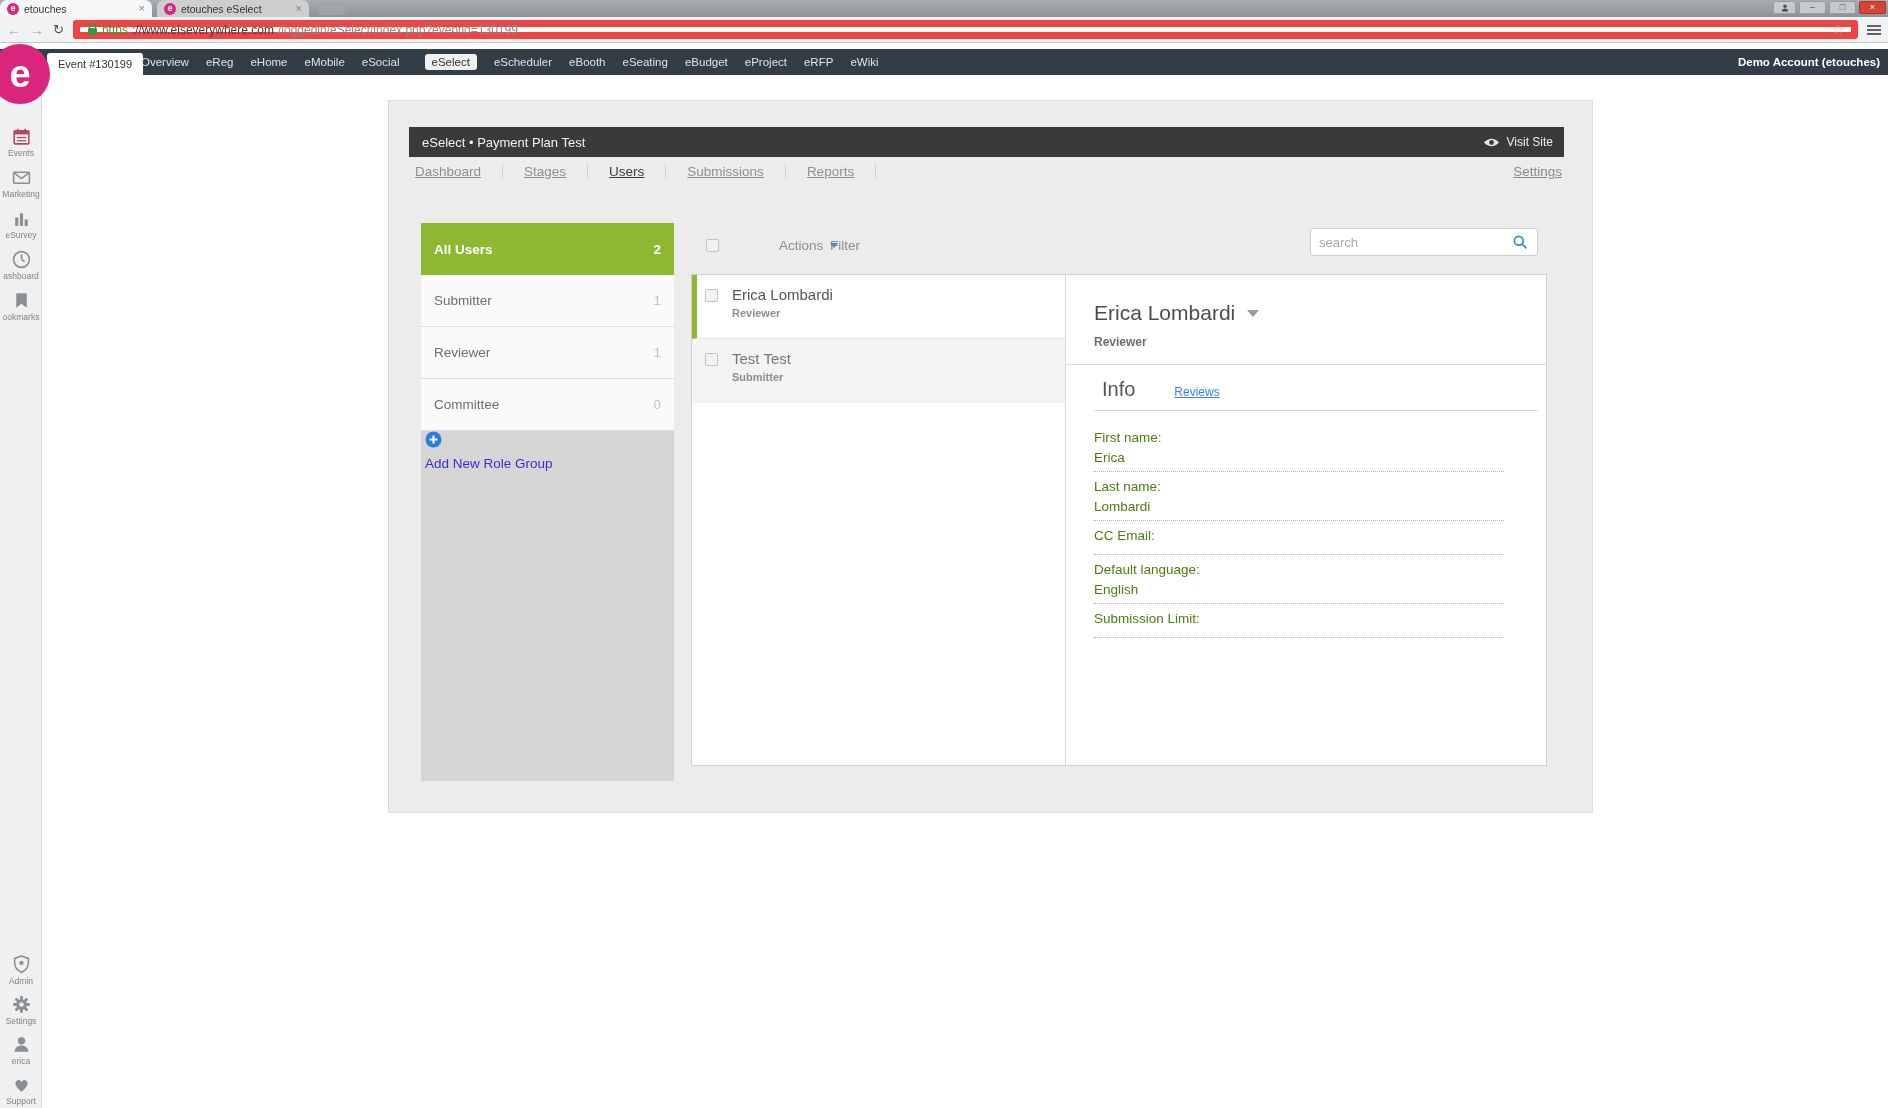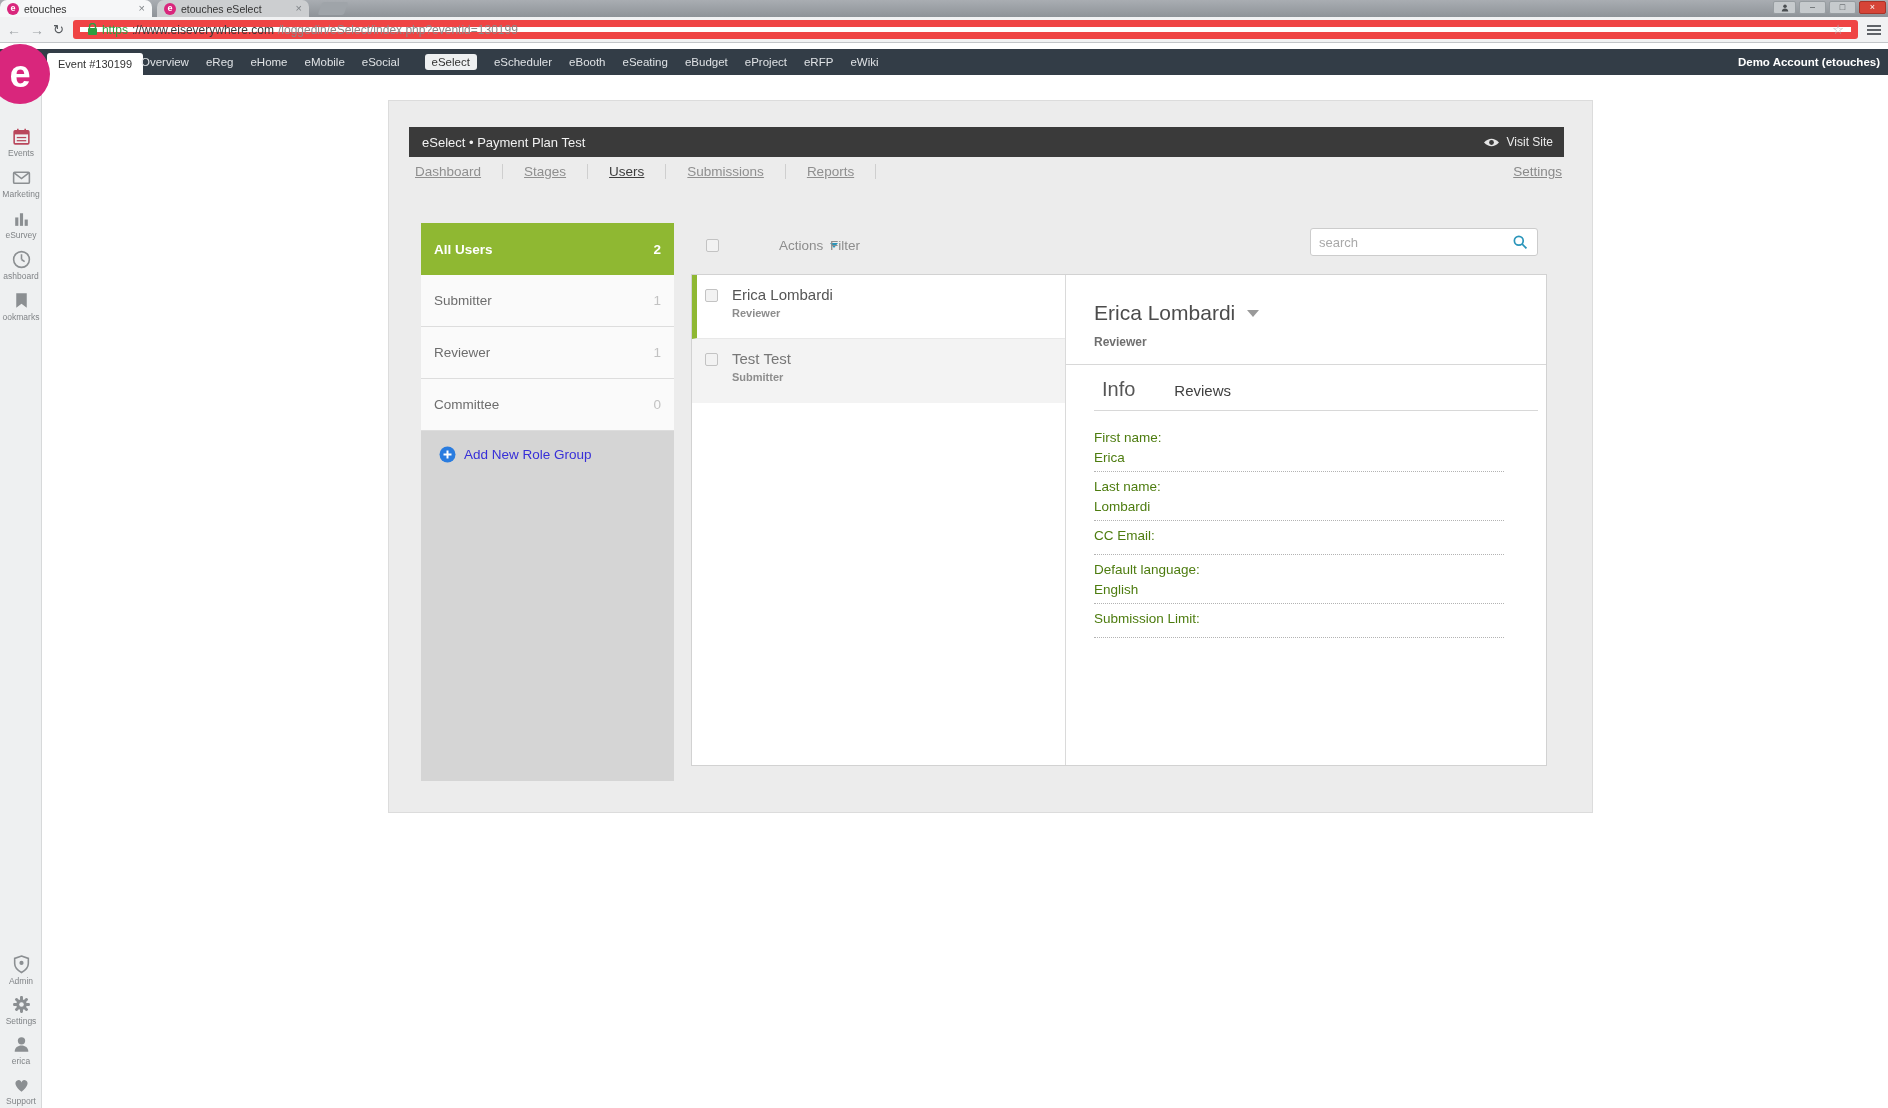--- a/index.html
+++ b/index.html
@@ -61,21 +61,21 @@
   .subnav-link{font-size:13.5px;color:#8f8f8f;text-decoration:underline;padding:0 21px;border-right:1px solid #cfcfcf;line-height:15px;}
   .subnav-link:first-child{padding-left:6px;}
   .subnav-link.active{color:#3c3c3c;}
   #settings-link{position:absolute;right:2px;font-size:13.5px;color:#8a8a8a;text-decoration:underline;}
 
   #role-panel{position:absolute;left:32px;top:122px;width:253px;height:558px;background:#d5d5d5;}
   .role-row{height:52px;display:flex;align-items:center;justify-content:space-between;padding:0 13px;background:#fafafa;border-bottom:1px solid #ddd;font-size:13.5px;color:#6d6d6d;}
   .role-row .count{color:#c2c2c2;}
   .role-row.selected{background:var(--green);color:#fff;font-weight:bold;border-bottom:none;}
   .role-row.selected .count{color:#fff;}
-  #add-role{height:46px;display:flex;align-items:center;gap:8px;padding-left:18px;}
+  #add-role{height:46px;display:flex;align-items:flex-start;gap:8px;padding-left:4px;flex-direction:column;}
   #add-role .link{font-size:13.5px;color:var(--link-blue);}
 
   .checkbox{width:13px;height:13px;background:#f2f2f2;border:1px solid #c3c3c3;border-radius:2px;}
   #list-check{position:absolute;left:317px;top:138px;}
   #actions-control{position:absolute;left:351px;top:137px;display:flex;align-items:center;gap:7px;font-size:13.5px;color:#8d8d8d;margin-left:39px;}
   .caret-teal{width:0;height:0;border-left:4px solid transparent;border-right:4px solid transparent;border-top:5px solid var(--teal);}
   #filter-control{position:absolute;left:441px;top:137px;font-size:13.5px;color:#8d8d8d;}
   #searchbox{position:absolute;left:921px;top:127px;width:228px;height:28px;background:#fff;border:1px solid #ccc;border-radius:3px;display:flex;align-items:center;padding:0 8px;gap:6px;}
   #search-input{border:none;outline:none;flex:1;font-size:13px;color:#444;min-width:0;background:transparent;font-family:inherit;}
   #search-input::placeholder{color:#a9a9a9;}
@@ -92,21 +92,21 @@
   .user-role{font-size:11px;font-weight:bold;color:#8d8d8d;margin-top:4px;}
 
   #detail{position:absolute;left:374px;top:0;right:0;bottom:0;padding:26px 0 0 28px;}
   #detail-name-row{display:flex;align-items:center;gap:12px;}
   #detail-name{font-size:21px;color:#4c4c4c;}
   .caret-gray{width:0;height:0;border-left:6px solid transparent;border-right:6px solid transparent;border-top:7px solid #9a9a9a;}
   #detail-role{margin-top:10px;font-size:12px;font-weight:bold;color:#6f6f6f;}
   #detail-hr{margin:15px 0 0 -28px;border-top:1px solid #d8d8d8;}
   #detail-tabs{margin-top:13px;display:flex;align-items:baseline;gap:39px;padding-left:8px;}
   #tab-info{font-size:20px;color:#565656;}
-  #tab-reviews{font-size:15px;color:#404040;}
+  #tab-reviews{font-size:12px;color:#3b82f6;text-decoration:underline;}
   #tabs-hr{margin-top:9px;width:444px;border-top:1px solid #d8d8d8;}
   #fields{width:410px;margin-top:12px;}
   .field{padding:7px 0 6px;border-bottom:1px dotted #b3b3b3;font-size:13.5px;color:#4d7c0f;display:flex;gap:5px;flex-direction:column;}
 </style>
 </head>
 <body>
 
 <div id="tabstrip">
   <div class="tab active">
     <span class="favicon">e</span>

